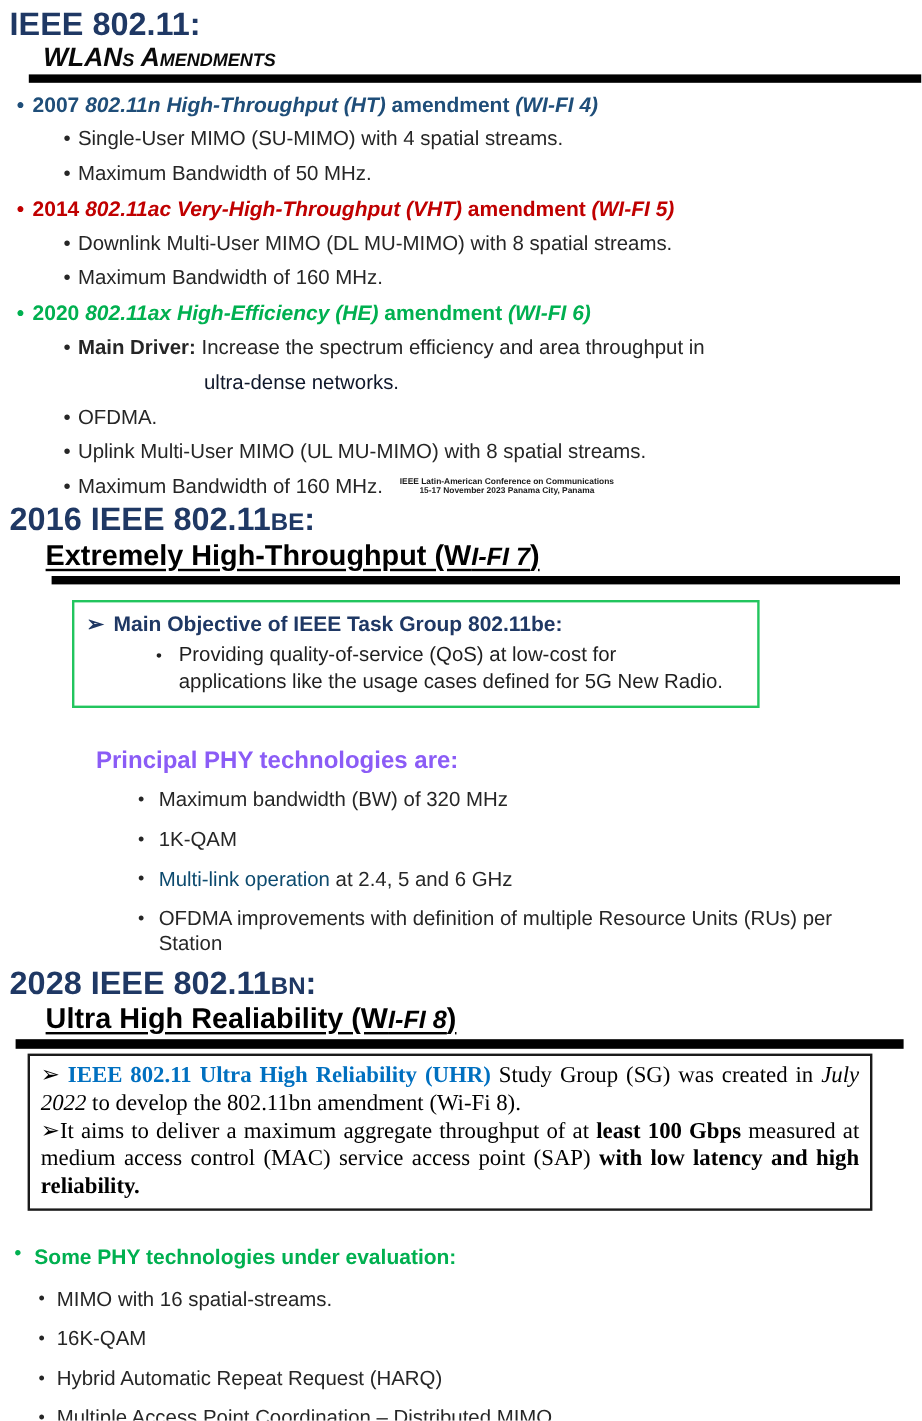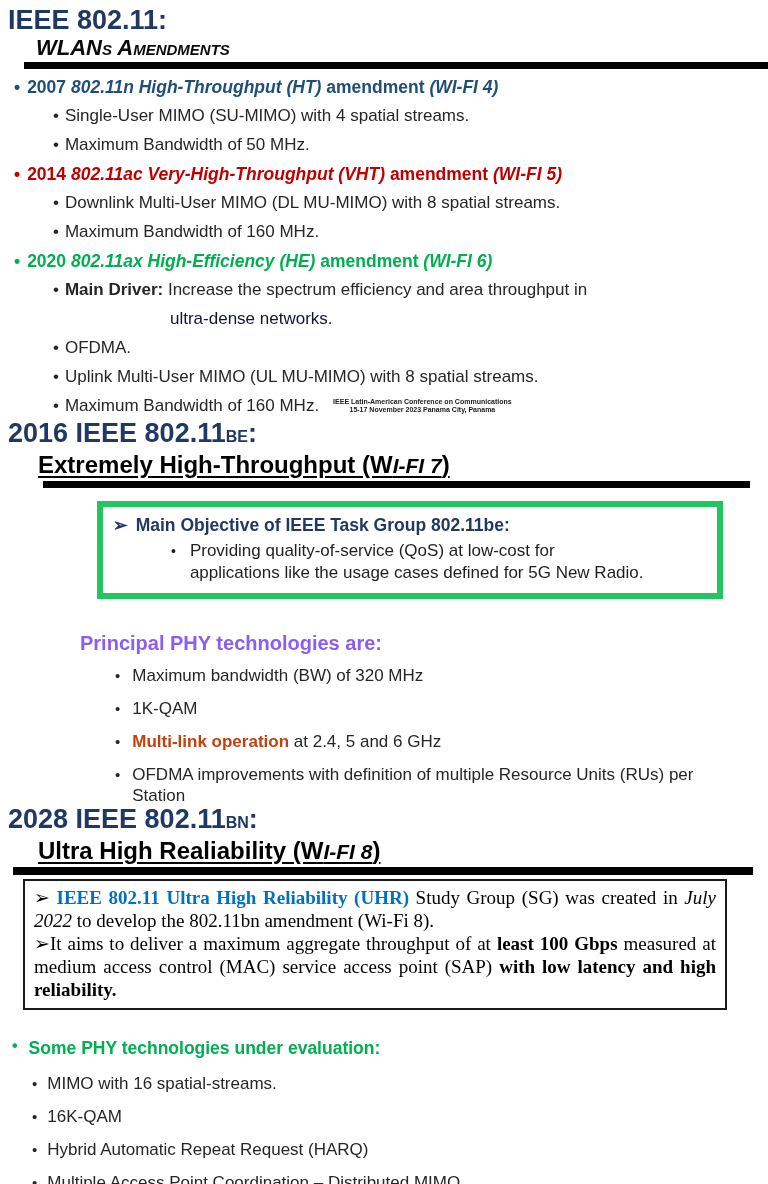--- a/index.html
+++ b/index.html
@@ -22,34 +22,34 @@
   .l1{margin-left:14px;font-weight:bold;font-size:17.5px;}
   .mk{margin-right:7px;}
   .l2{margin-left:53px;color:#262626;}
   .l2 .mk{margin-right:6px;}
   .cont{margin-left:170px;color:#0f172a;}
   .i{font-style:italic;}
   .b{font-weight:bold;}
   .c-blue{color:#1F4E79;}
   .c-red{color:#C00000;}
   .c-green{color:#00B050;}
-  .gray{color:#c2410c;font-weight:bold;}
+  .gray{color:#0c4a6e;}
   .lastrow{display:flex;align-items:flex-start;}
   .conf{margin-left:14px;padding-top:2px;font-size:7px;line-height:8px;font-weight:bold;
         color:#1a1a1a;text-align:center;white-space:nowrap;}
 
   .s2 h1,.s3 h1{margin:4px 0 0 8px;font-size:27px;line-height:30px;}
-  .t-small{font-size:16px;}
+  .t-small{font-size:20px;}
   .sub{margin:0 0 0 38px;font-size:24px;line-height:26px;font-weight:bold;color:#000;
        text-decoration:underline;text-underline-offset:3px;}
   .wifi-small{font-size:21px;font-style:italic;}
   .rule2{height:7px;margin:2px 18px 0 43px;}
   .rule3{height:8px;margin:2px 15px 0 13px;}
 
-  .box2{margin:13px 0 0 97px;width:626px;box-sizing:border-box;border:6px solid #22c55e;
+  .box2{margin:13px 0 0 60px;width:573px;box-sizing:border-box;border:2px solid #22c55e;
         padding:7px 10px 9px 10px;}
   .box2-head{font-size:17.5px;line-height:23px;font-weight:bold;color:#1F3864;}
   .box2-head .arrow{margin-right:8px;}
   .box2-bullet{display:flex;margin:3px 0 0 58px;font-size:17px;line-height:22px;color:#1f1f1f;}
   .box2-bullet .mk2{margin-right:14px;font-size:14px;}
 
   .phy{margin:33px 0 0 80px;font-size:20px;line-height:22px;font-weight:bold;color:#8b5cf6;}
   .s2-bullets{margin-top:11px;}
   .bl2{display:flex;margin:0 0 12px 115px;font-size:17px;line-height:21px;color:#262626;}
   .bl2 .mk{margin-right:12px;font-size:15px;line-height:21px;}

